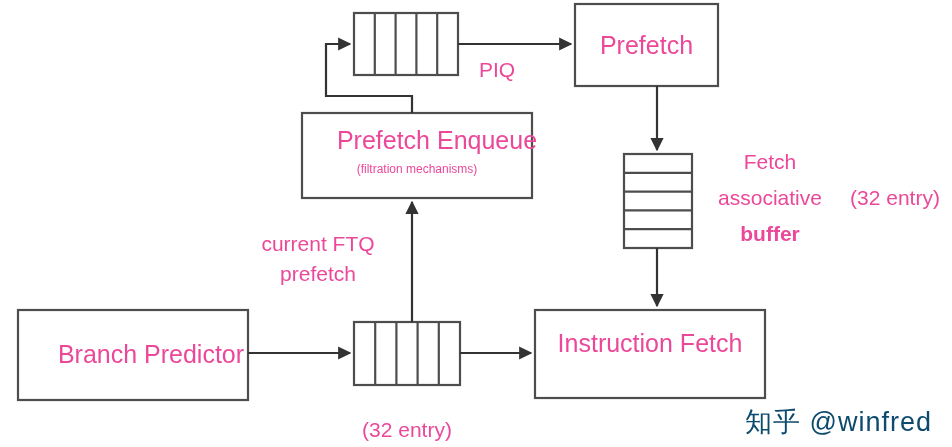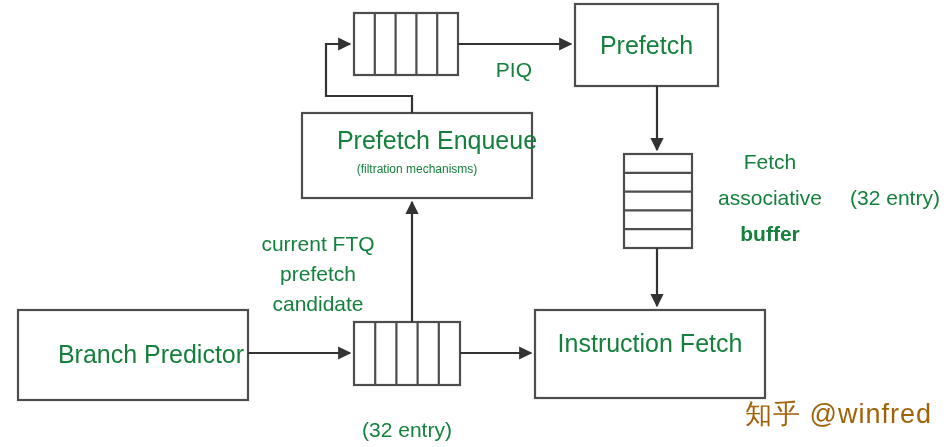--- a/index.html
+++ b/index.html
@@ -19,34 +19,35 @@
   #diagram-svg {
     position: absolute;
     left: 0;
     top: 0;
     width: 952px;
     height: 447px;
   }
   .node-label {
     position: absolute;
     text-align: center;
-    color: #15803d;
+    color: #ec4899;
     line-height: 1.15;
     white-space: pre;
     pointer-events: none;
   }
   .lbl-big   { font-size: 25px; }
   .lbl-mid   { font-size: 21px; }
   .lbl-small { font-size: 12px; }
   .watermark {
     position: absolute;
     font-size: 27px;
-    color: #a16207;
+    color: #0c4a6e;
     letter-spacing: 1px;
     white-space: pre;
+    margin-top: 8px;
   }
 </style>
 </head>
 <body>
 
 <div id="canvas">
 
   <svg id="diagram-svg" viewBox="0 0 952 447" xmlns="http://www.w3.org/2000/svg">
     <defs>
       <marker id="arrow" viewBox="0 0 10 10" refX="9" refY="5" markerWidth="6" markerHeight="6" orient="auto-start-reverse">
@@ -110,30 +111,29 @@
   <div class="node-label lbl-big" style="left:18px; top:340px; width:230px;padding-left:18px;">Branch Predictor</div>
 
   <div class="node-label lbl-big" style="left:535px; top:329px; width:230px;">Instruction Fetch</div>
 
   <div class="node-label lbl-big" style="left:575px; top:31px; width:143px;">Prefetch</div>
 
   <div class="node-label lbl-big" style="left:302px; top:126px; width:270px;">Prefetch Enqueue</div>
 
   <div class="node-label lbl-small" style="left:302px; top:163px; width:230px;">(filtration mechanisms)</div>
 
-  <div class="node-label lbl-mid" style="left:462px; top:58px; width:70px; text-align:right;">PIQ</div>
+  <div class="node-label lbl-mid" style="left:462px; top:58px; width:70px; text-align:center;">PIQ</div>
 
 
   <div class="node-label lbl-mid" style="left:347px; top:418px; width:120px;">(32 entry)</div>
 
   <div class="node-label lbl-mid" style="left:700px; top:150px; width:140px;">Fetch</div>
   <div class="node-label lbl-mid" style="left:700px; top:186px; width:140px;">associative</div>
   <div class="node-label lbl-mid" style="left:700px; top:222px; width:140px;font-weight:bold;">buffer</div>
 
   <div class="node-label lbl-mid" style="left:838px; top:186px; width:114px;">(32 entry)</div>
 
   <div class="node-label lbl-mid" style="left:228px; top:232px; width:180px;">current FTQ</div>
   <div class="node-label lbl-mid" style="left:228px; top:262px; width:180px;">prefetch</div>
-  <div class="node-label lbl-mid" style="left:228px; top:292px; width:180px;">candidate</div>
 
   <div class="watermark" style="left:745px; top:396px;">知乎 @winfred</div>
 
 </div>
 
 </body></html>

